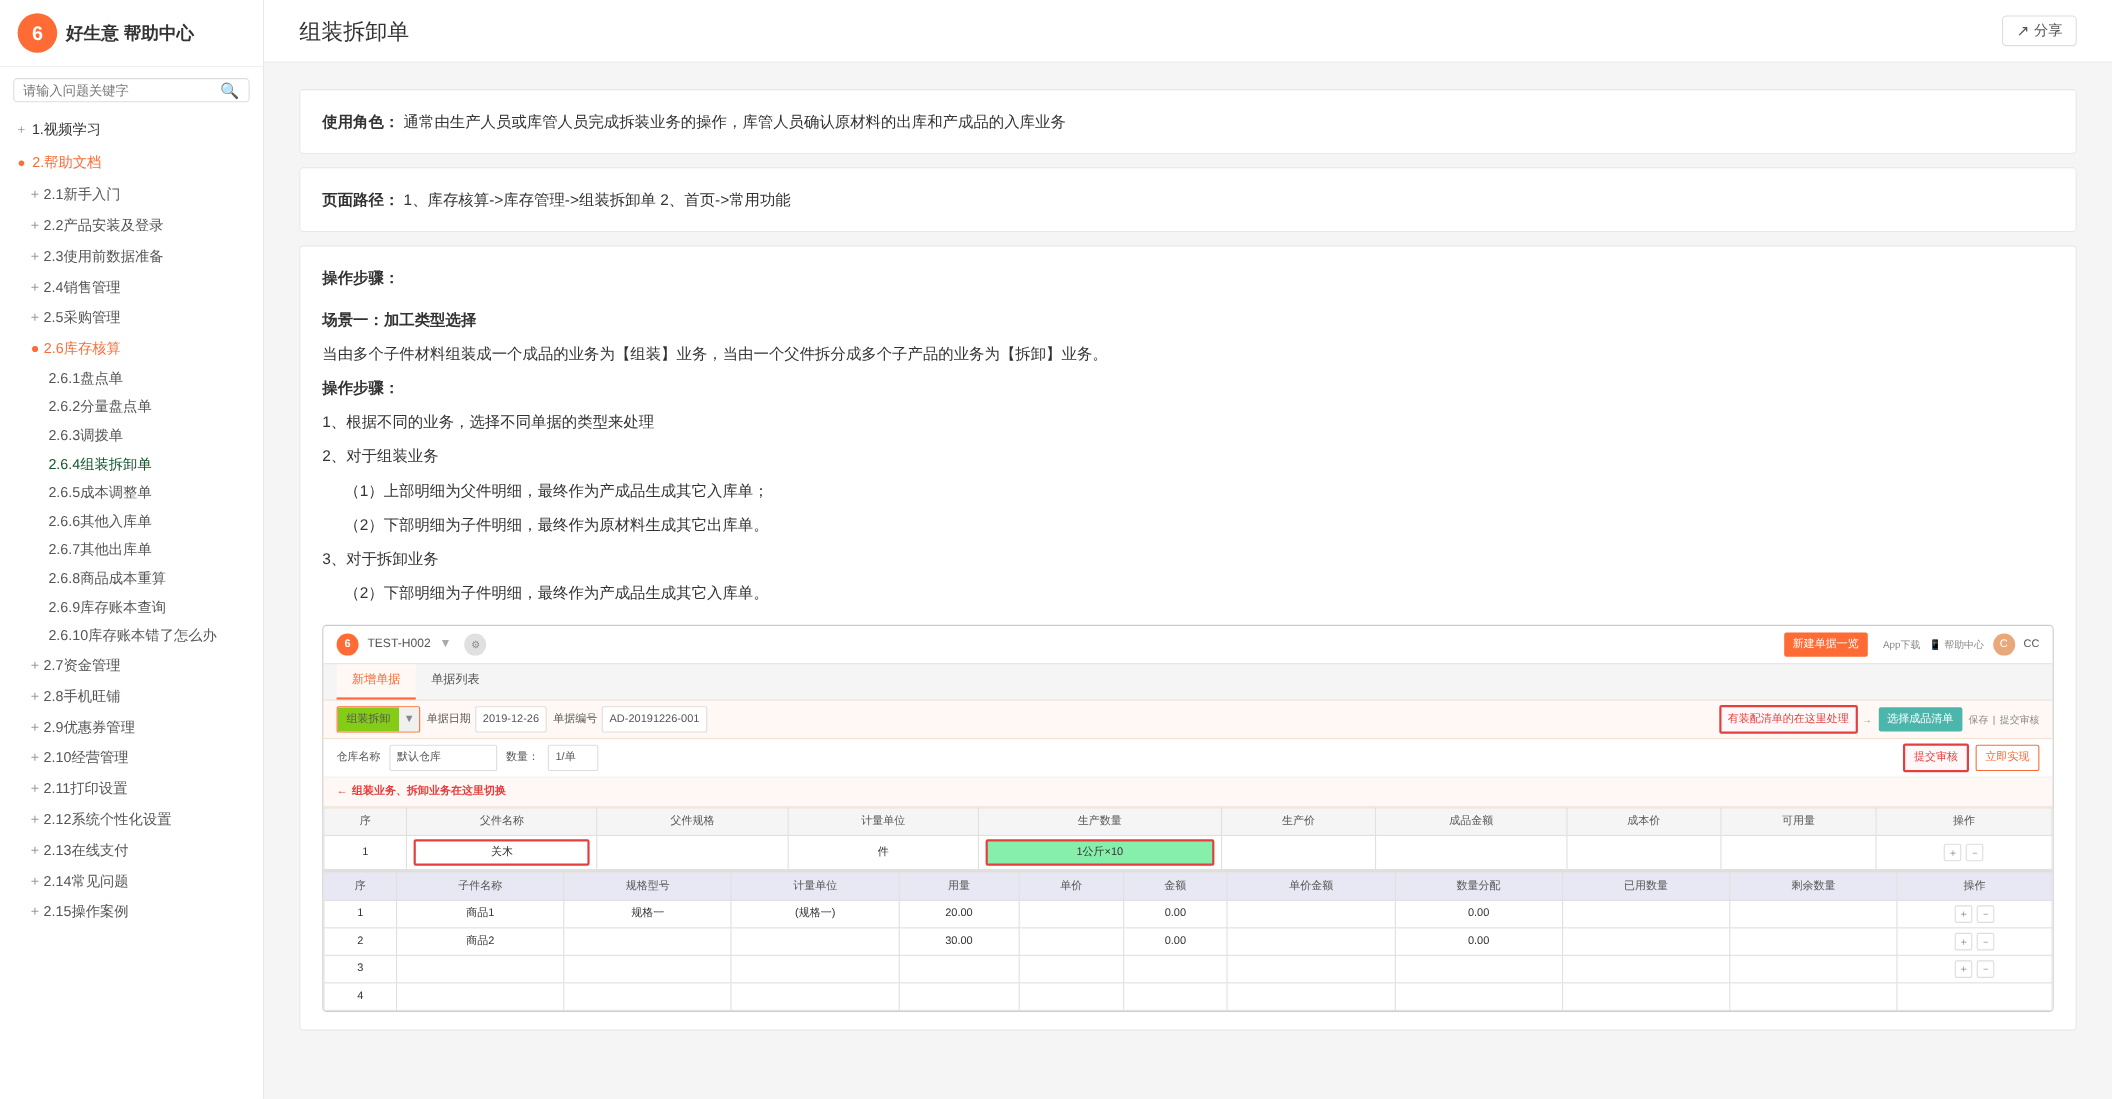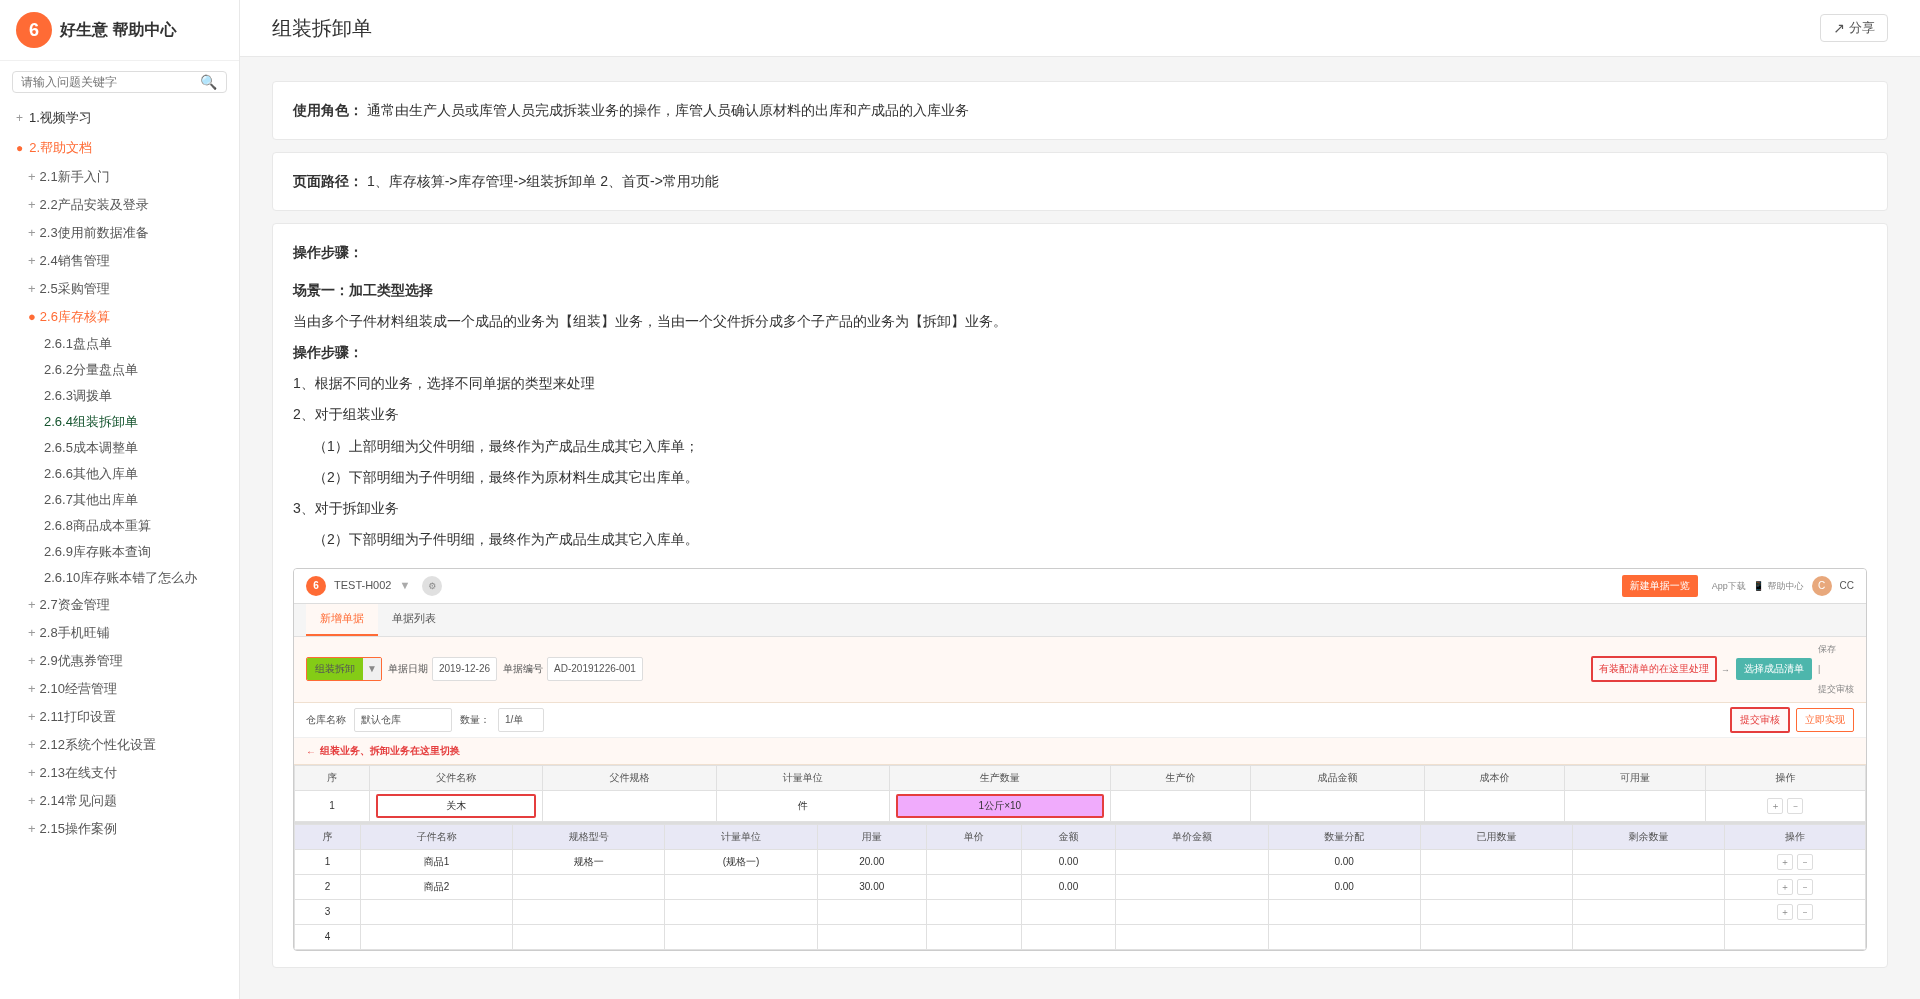--- a/index.html
+++ b/index.html
@@ -274,21 +274,21 @@
             <span>单据编号</span>
             <span style="border:1px solid #ddd; padding:2px 6px; border-radius:2px; background:#fff;">AD-20191226-001</span>
           </div>
           <div style="margin-left:auto; display:flex; gap:6px; align-items:center;">
 
             <div style="position:relative; display:flex; align-items:center; gap:4px;">
               <div style="border:2px solid #e53e3e; border-radius:2px; padding:2px 6px; font-size:10px; color:#e53e3e; background:#fff8f8;">有装配清单的在这里处理</div>
               <span style="font-size:9px; color:#888;">→</span>
             </div>
             <div class="fake-green-select">选择成品清单</div>
-            <div style="font-size:9px; color:#888; display:flex; gap:4px;flex-direction:column;">
+            <div style="font-size:9px; color:#888; display:flex; gap:4px;">
               <span>保存</span>
               <span>|</span>
               <span>提交审核</span>
             </div>
           </div>
         </div>
 
         <div style="background:#fff; padding:4px 12px; display:flex; align-items:center; gap:8px; font-size:10px; color:#555; border-bottom:1px solid #f0f0f0;">
           <span>仓库名称</span>
           <span style="border:1px solid #ddd; padding:2px 50px 2px 6px; border-radius:2px; background:#fff;">默认仓库</span>
@@ -326,21 +326,21 @@
             </thead>
             <tbody>
               <tr>
                 <td>1</td>
                 <td>
                   <div style="border:2px solid #e53e3e; padding:1px 4px; border-radius:2px; color:#333;">关木</div>
                 </td>
                 <td></td>
                 <td>件</td>
                 <td>
-                  <div style="border:2px solid #e53e3e; padding:1px 4px; border-radius:2px; color:#333; background:#f0abfc;">1公斤×10</div>
+                  <div style="border:2px solid #e53e3e; padding:1px 4px; border-radius:2px; color:#333; background:#86efac;">1公斤×10</div>
                 </td>
                 <td></td>
                 <td></td>
                 <td></td>
                 <td></td>
                 <td>
                   <div class="row-actions">
                     <div class="row-action-btn">＋</div>
                     <div class="row-action-btn">－</div>
                   </div>

